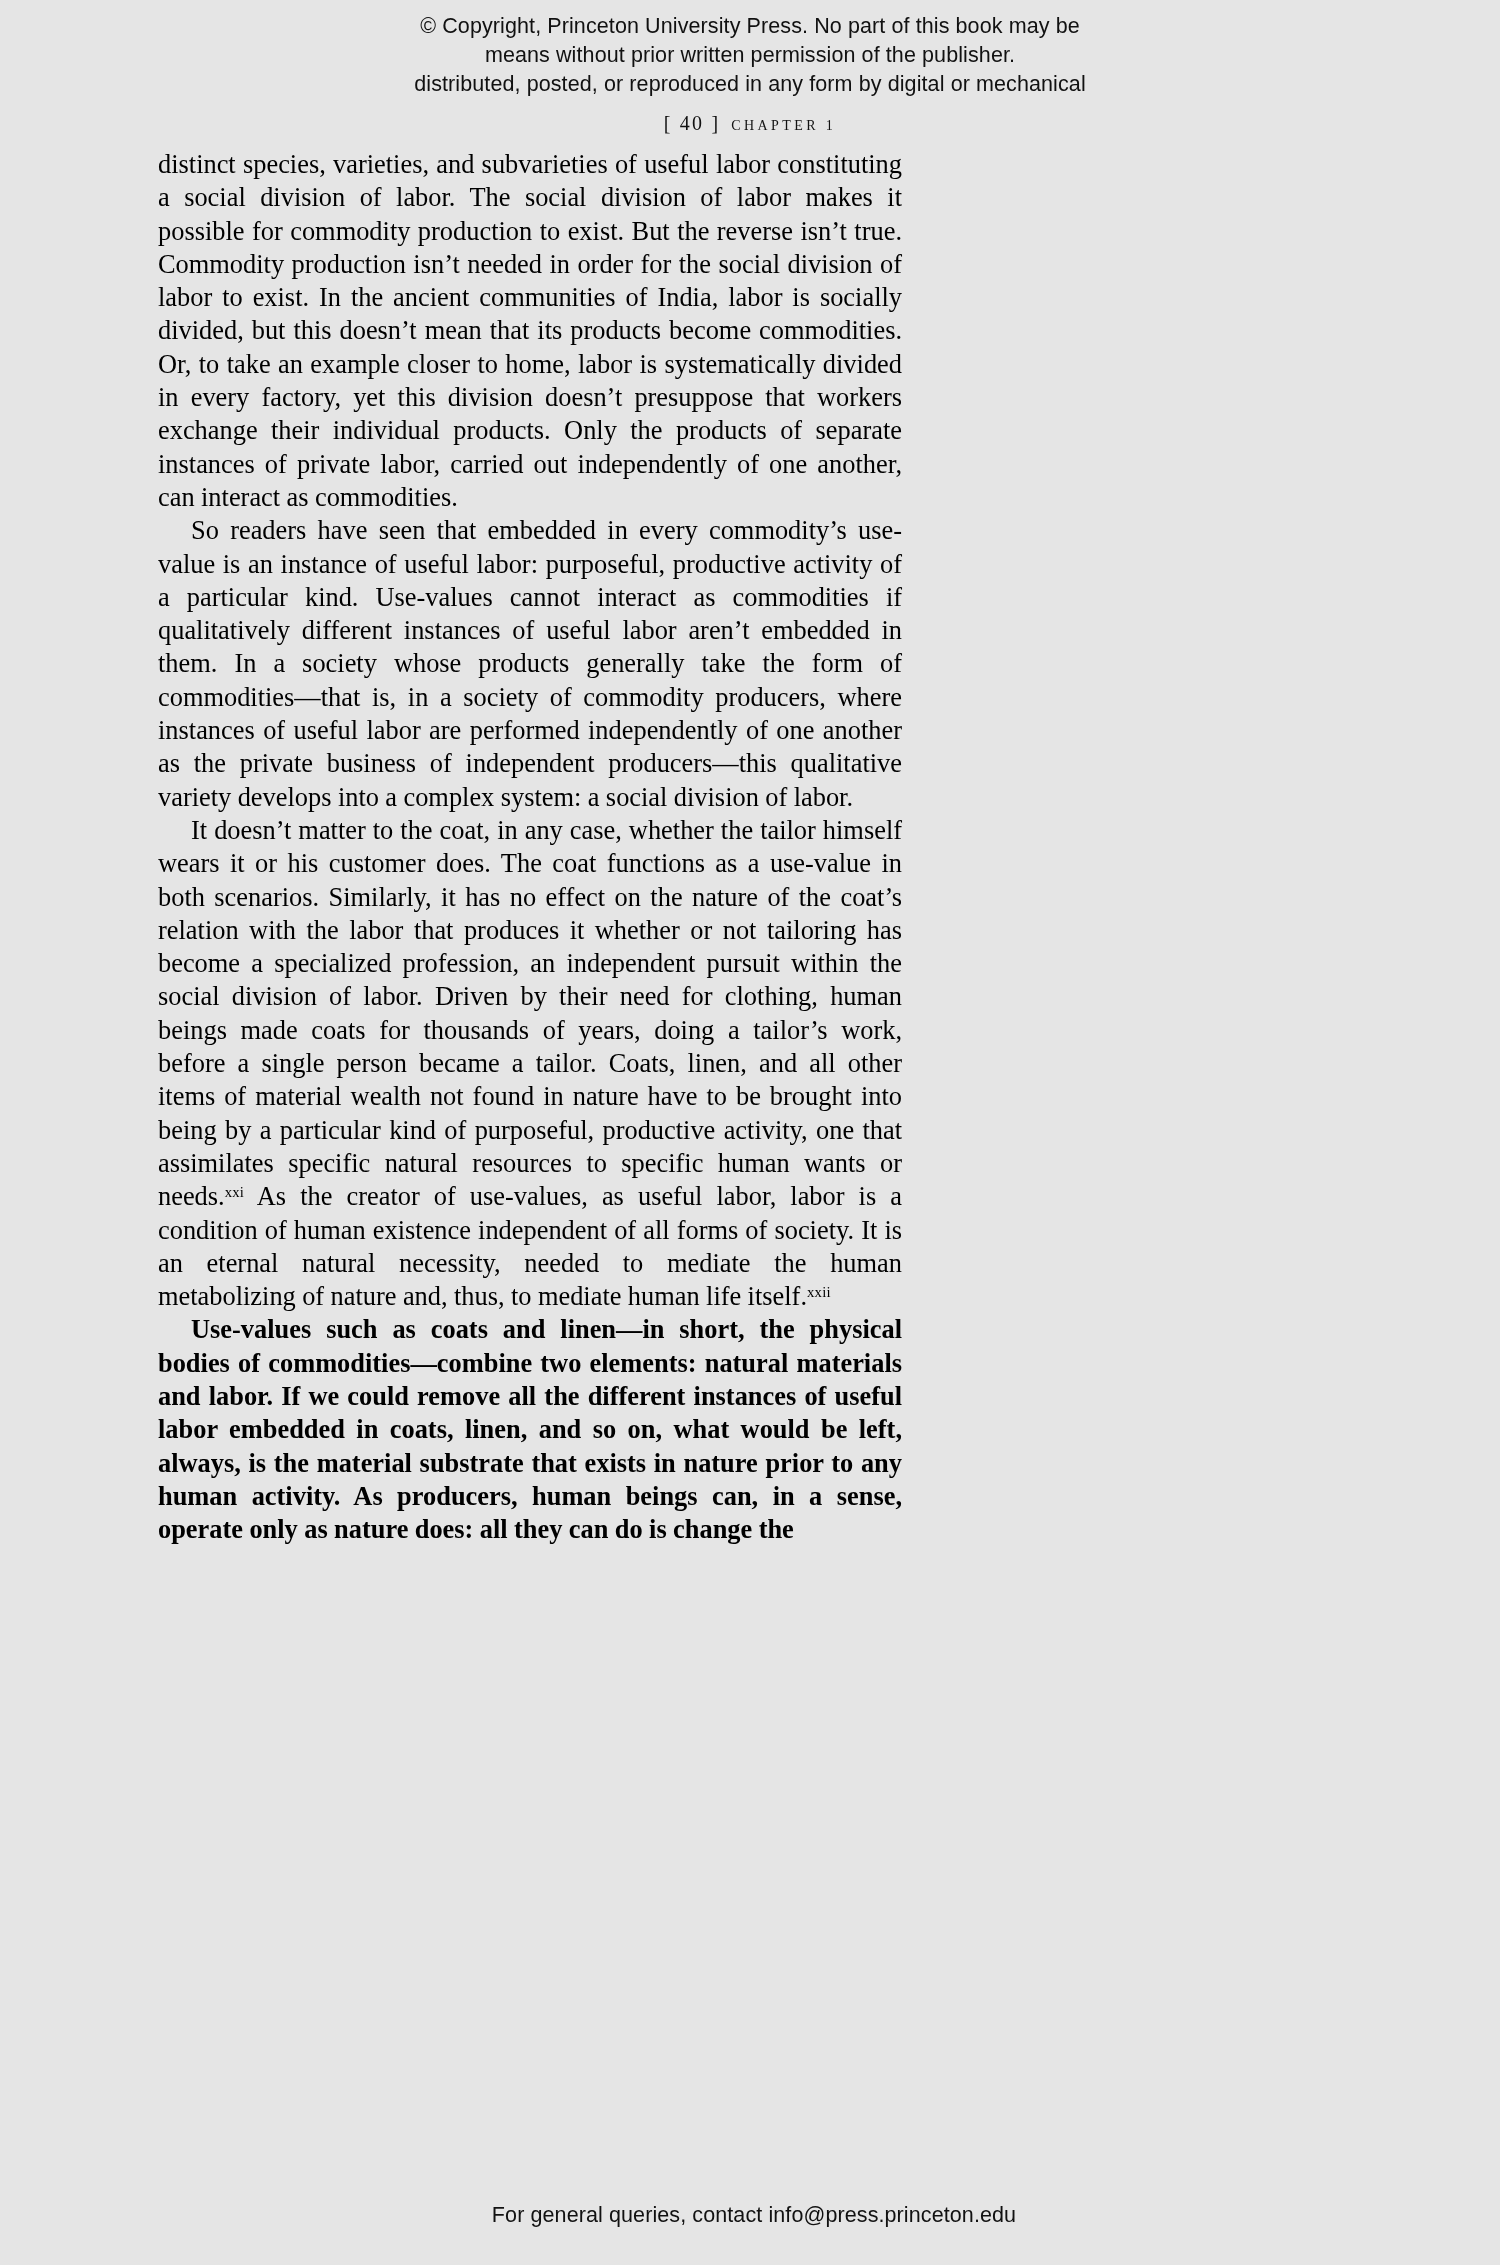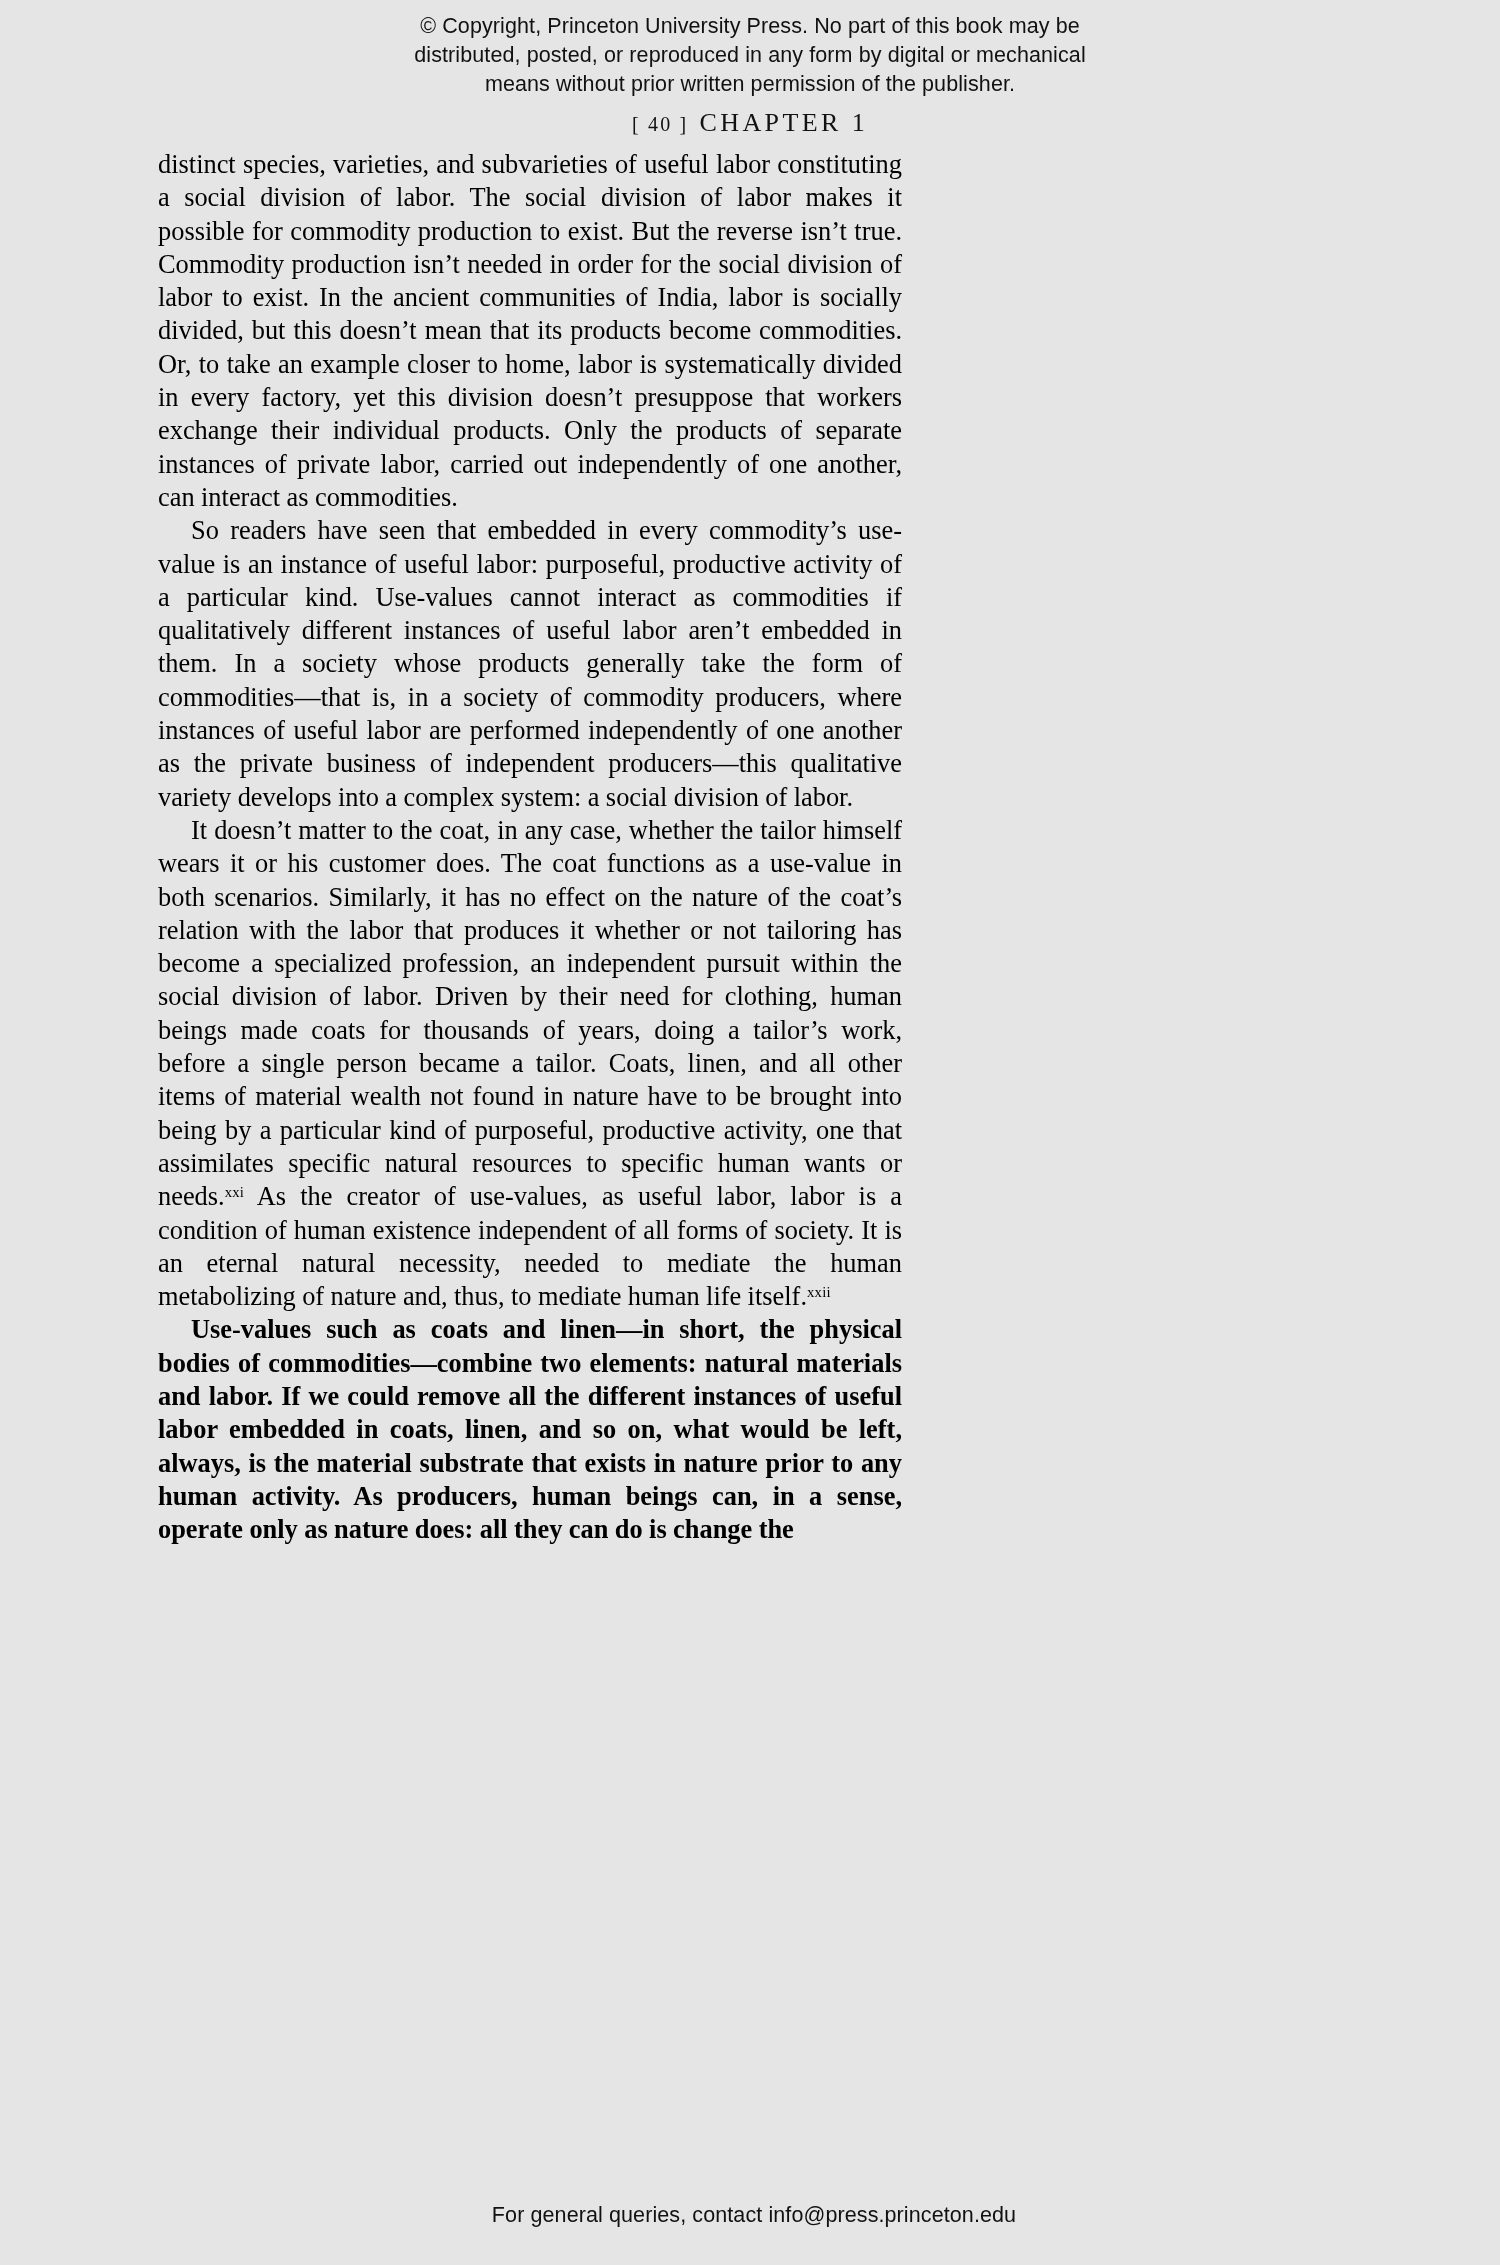--- a/index.html
+++ b/index.html
@@ -52,21 +52,21 @@
     line-height: 26px;
     color: #121212;
   }
   .running-head .folio {
     letter-spacing: 2.2px;
     font-size: 20px;
   }
   .running-head .chaplabel {
     letter-spacing: 3.4px;
     margin-left: 11px;
-    font-size: 26px;
+    font-size: 14px;
   }
 
   
   .textblock {
     position: absolute;
     left: 158px;
     top: 148px;
     width: 744px;
   }
 
@@ -109,22 +109,22 @@
     letter-spacing: 0.1px;
   }
 </style>
 </head>
 <body>
 
 <div class="page">
 
   <div class="copyright-notice">
     <span class="cline">© Copyright, Princeton University Press. No part of this book may be</span>
+    <span class="cline">means without prior written permission of the publisher.</span>
     <span class="cline">distributed, posted, or reproduced in any form by digital or mechanical</span>
-    <span class="cline">means without prior written permission of the publisher.</span>
   </div>
 
   <div class="running-head">
     <span class="folio">[ 40 ]</span><span class="chaplabel">CHAPTER 1</span>
   </div>
 
   <div class="textblock">
 
     <p class="para">
       <span>distinct species, varieties, and subvarieties of useful labor constituting a social division of labor. The social division of labor makes it possible for commodity production to exist. But the reverse isn’t true. Commodity production isn’t needed in order for the social division of labor to exist. In the ancient communities of India, labor is socially divided, but this doesn’t mean that its products become commodities. Or, to take an example closer to home, labor is systematically divided in every factory, yet this division doesn’t presuppose that workers exchange their individual products. Only the products of separate instances of private labor, carried out independently of one another, can interact as commodities.</span>

